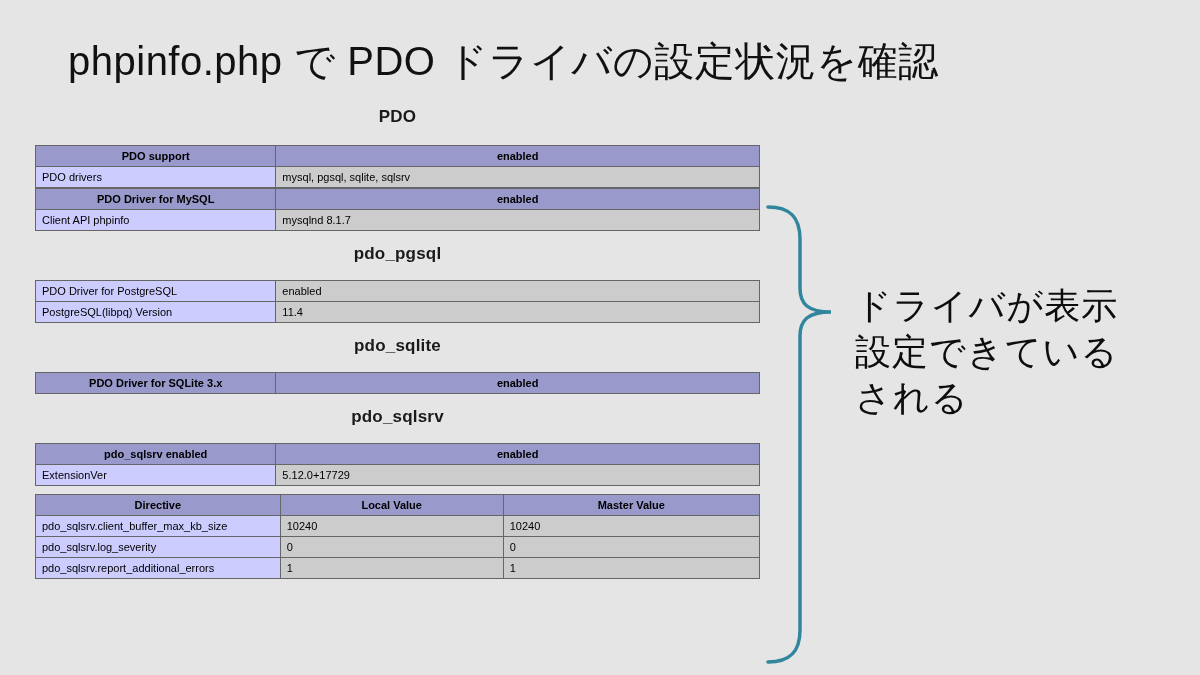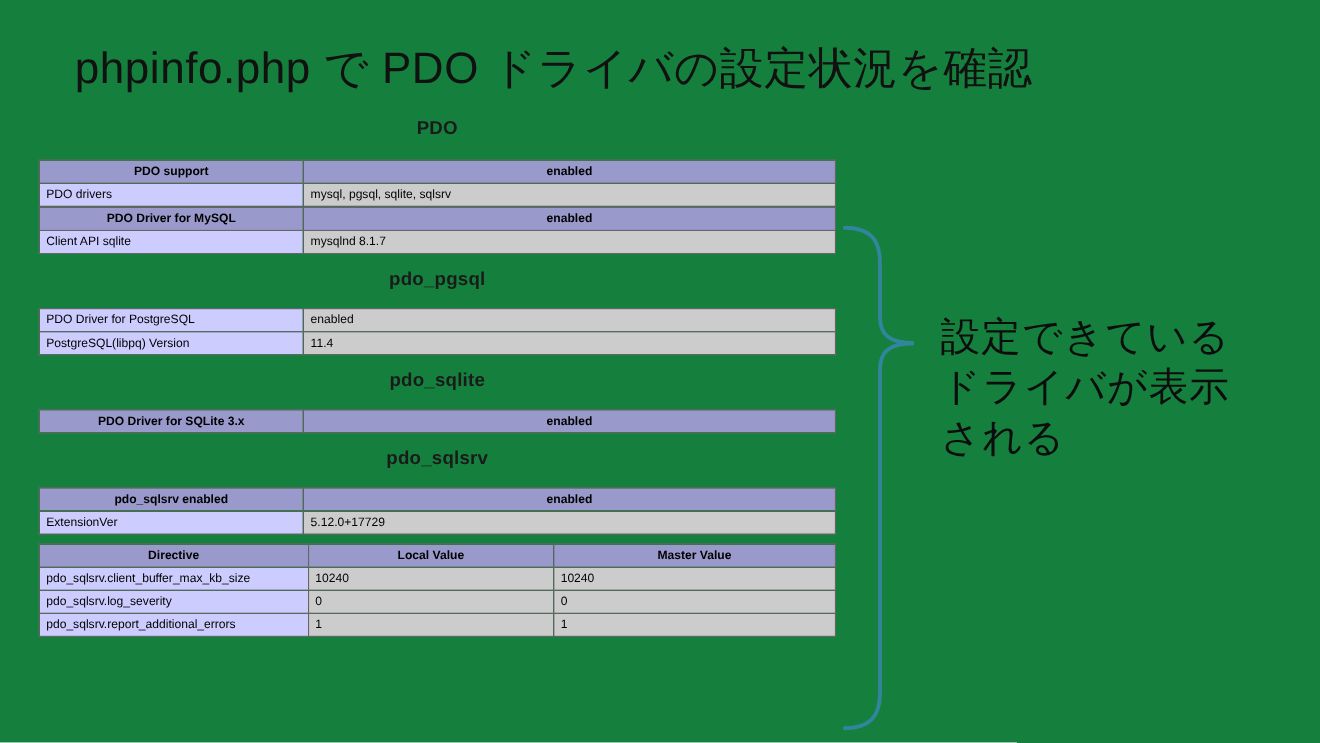--- a/index.html
+++ b/index.html
@@ -4,21 +4,21 @@
 <style>
   :root{
     --header-cell:#9999cc;
     --name-cell:#ccccff;
     --value-cell:#cccccc;
     --brace:#31859C;
   }
   *{box-sizing:border-box;margin:0;padding:0;}
   html,body{background:#fff;}
   body{font-family:"Liberation Sans","DejaVu Sans",sans-serif;}
-  .slide{position:relative;width:1200px;height:675px;background:#15803d;overflow:hidden;}
+  .slide{position:relative;width:1200px;height:675px;background:#e5e5e5;overflow:hidden;}
 
   .slide-title{
     position:absolute;left:68px;top:34px;
     font-size:40px;font-weight:400;color:#111;
     letter-spacing:0.5px;white-space:nowrap;
   }
 
   .content{position:absolute;left:35px;top:103px;width:725px;}
 
   .section-heading{
@@ -74,21 +74,21 @@
     </tbody>
       </table>
 
     <table class="info">
       <tbody>
           <tr>
         <td class="c-h w1">PDO Driver for MySQL</td>
         <td class="c-h">enabled</td>
       </tr>
       <tr>
-        <td class="c-e w1">Client API sqlite</td>
+        <td class="c-e w1">Client API phpinfo</td>
         <td class="c-v">mysqlnd 8.1.7</td>
       </tr>
     </tbody>
       </table>
 
     <h2 class="section-heading">pdo_pgsql</h2>
     <table class="info">
       <tbody>
           <tr>
         <td class="c-e w1">PDO Driver for PostgreSQL</td>
@@ -150,18 +150,18 @@
     </tbody>
       </table>
 
   </div>
 
   <svg class="brace-svg" viewBox="0 0 90 475" aria-hidden="true">
     <path class="brace-path" d="M13 9 C35 9 45 19 45 41 L45 90 C45 106 53 114 76 114 C53 114 45 122 45 138 L45 432 C45 454 35 464 13 464"></path>
   </svg>
 
   <div class="annotation">
+    <div>ドライバが表示</div>
     <div>設定できている</div>
-    <div>ドライバが表示</div>
     <div>される</div>
   </div>
 
 </div>
 
 </body></html>

